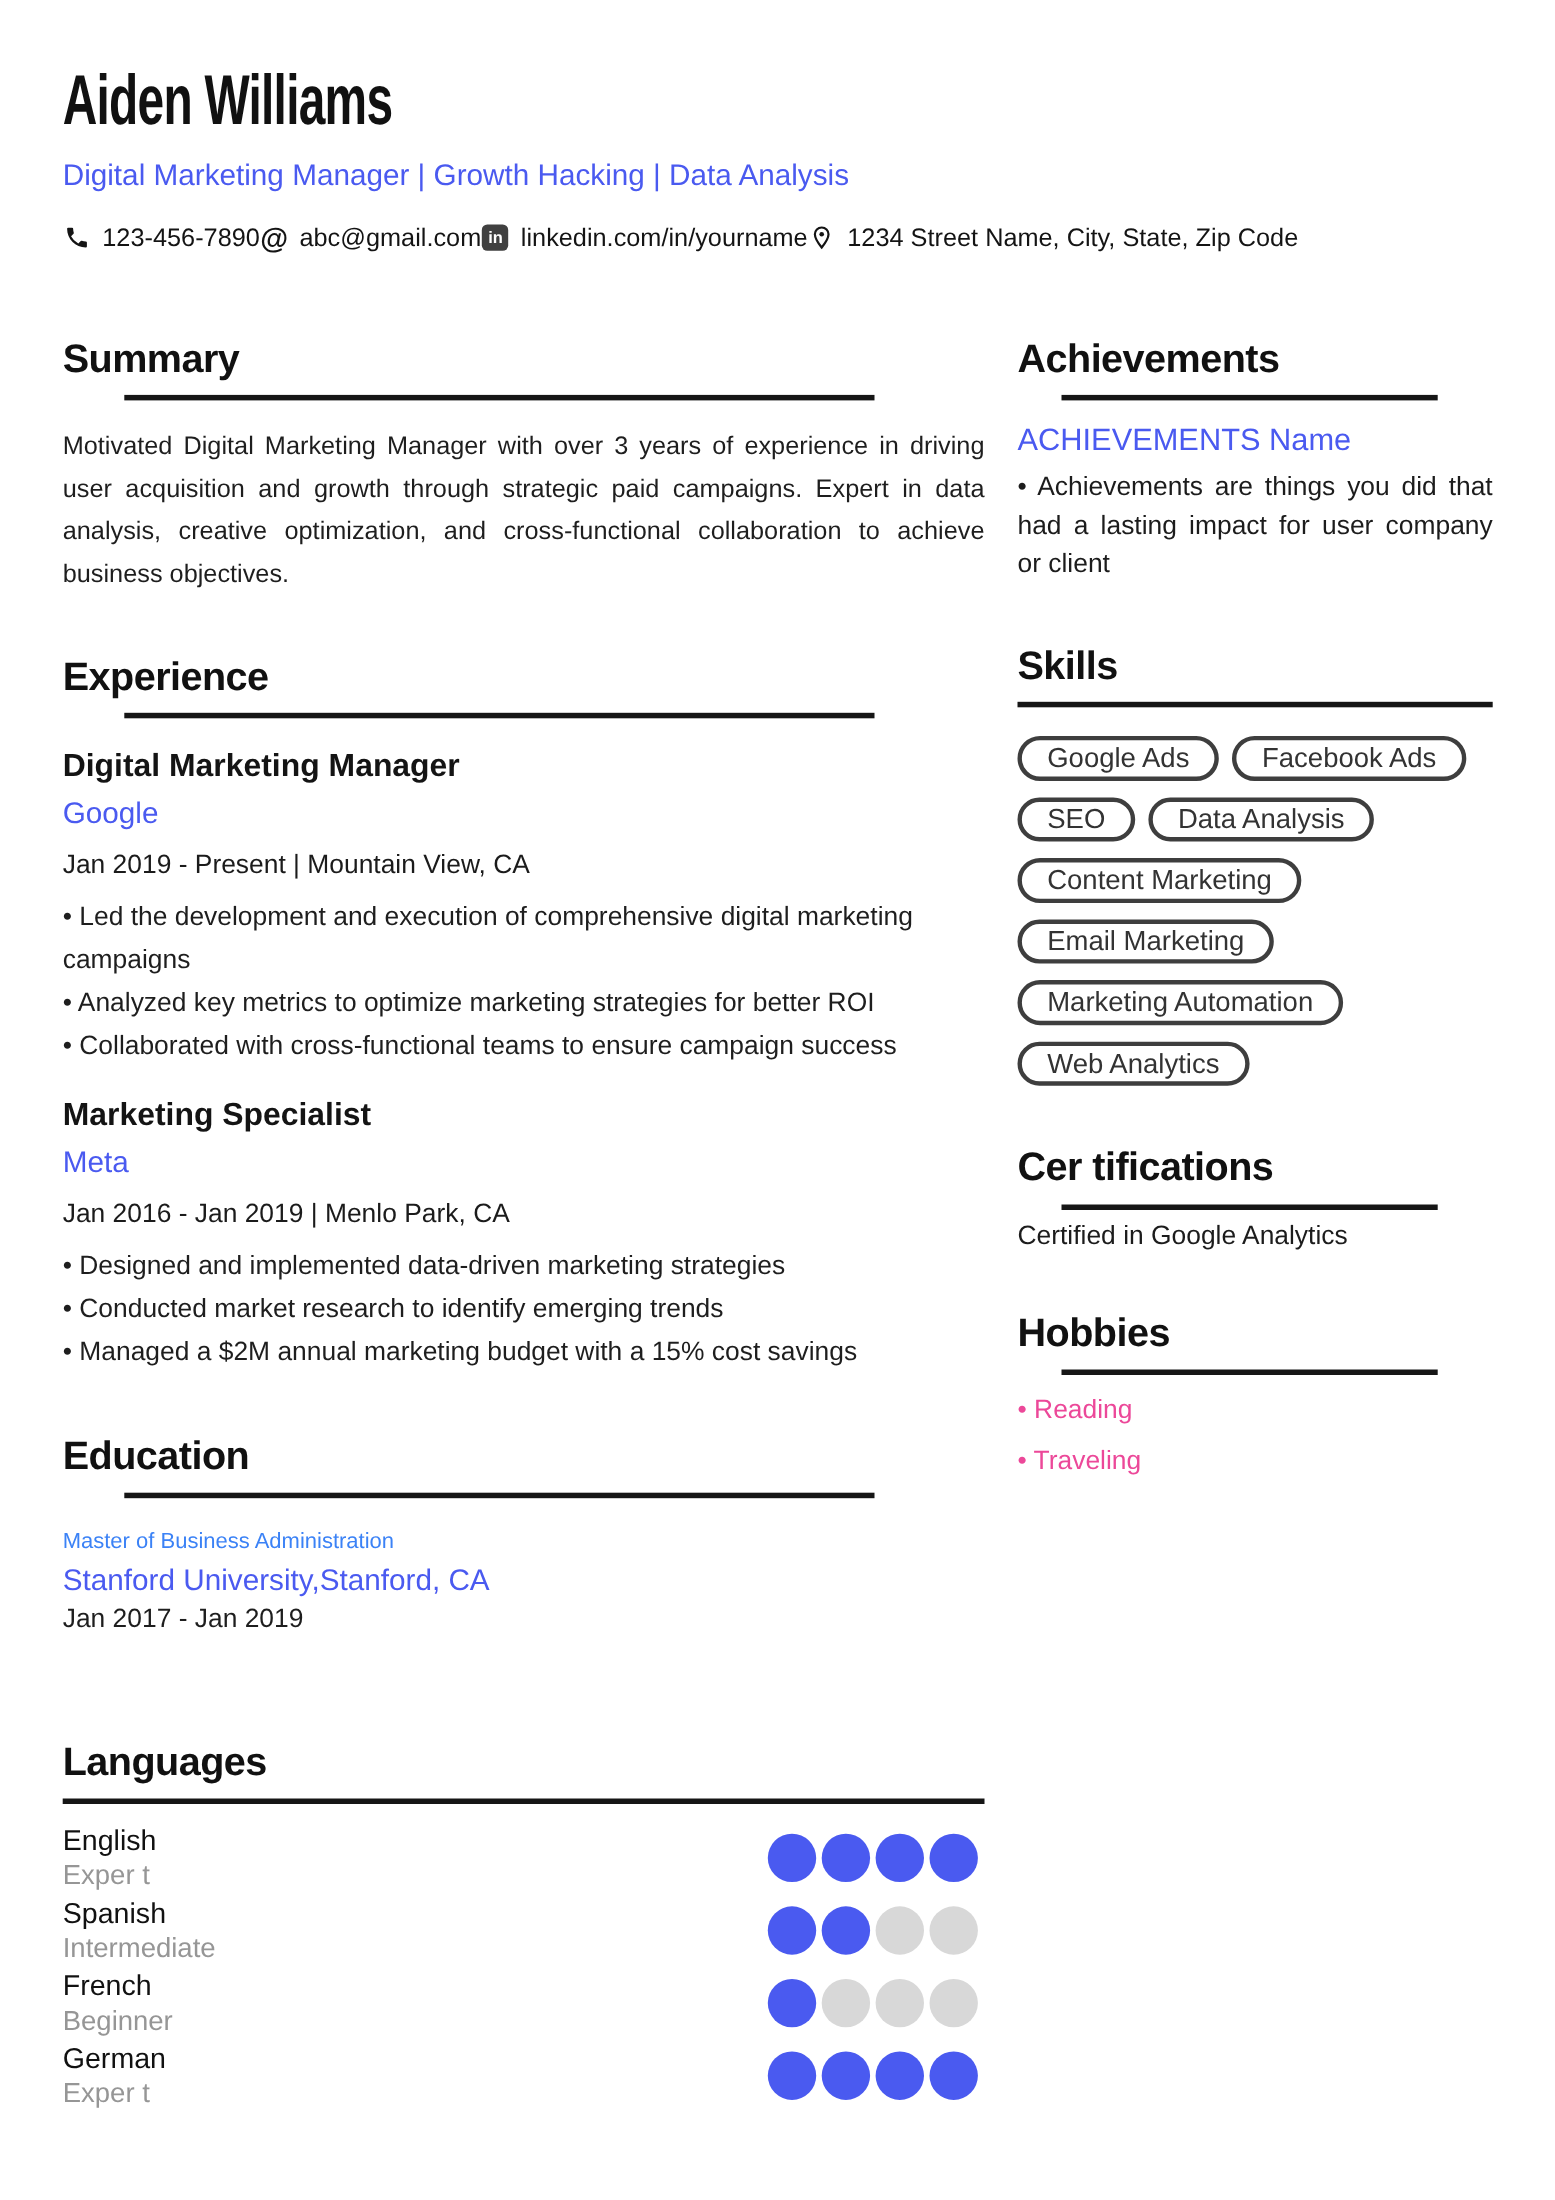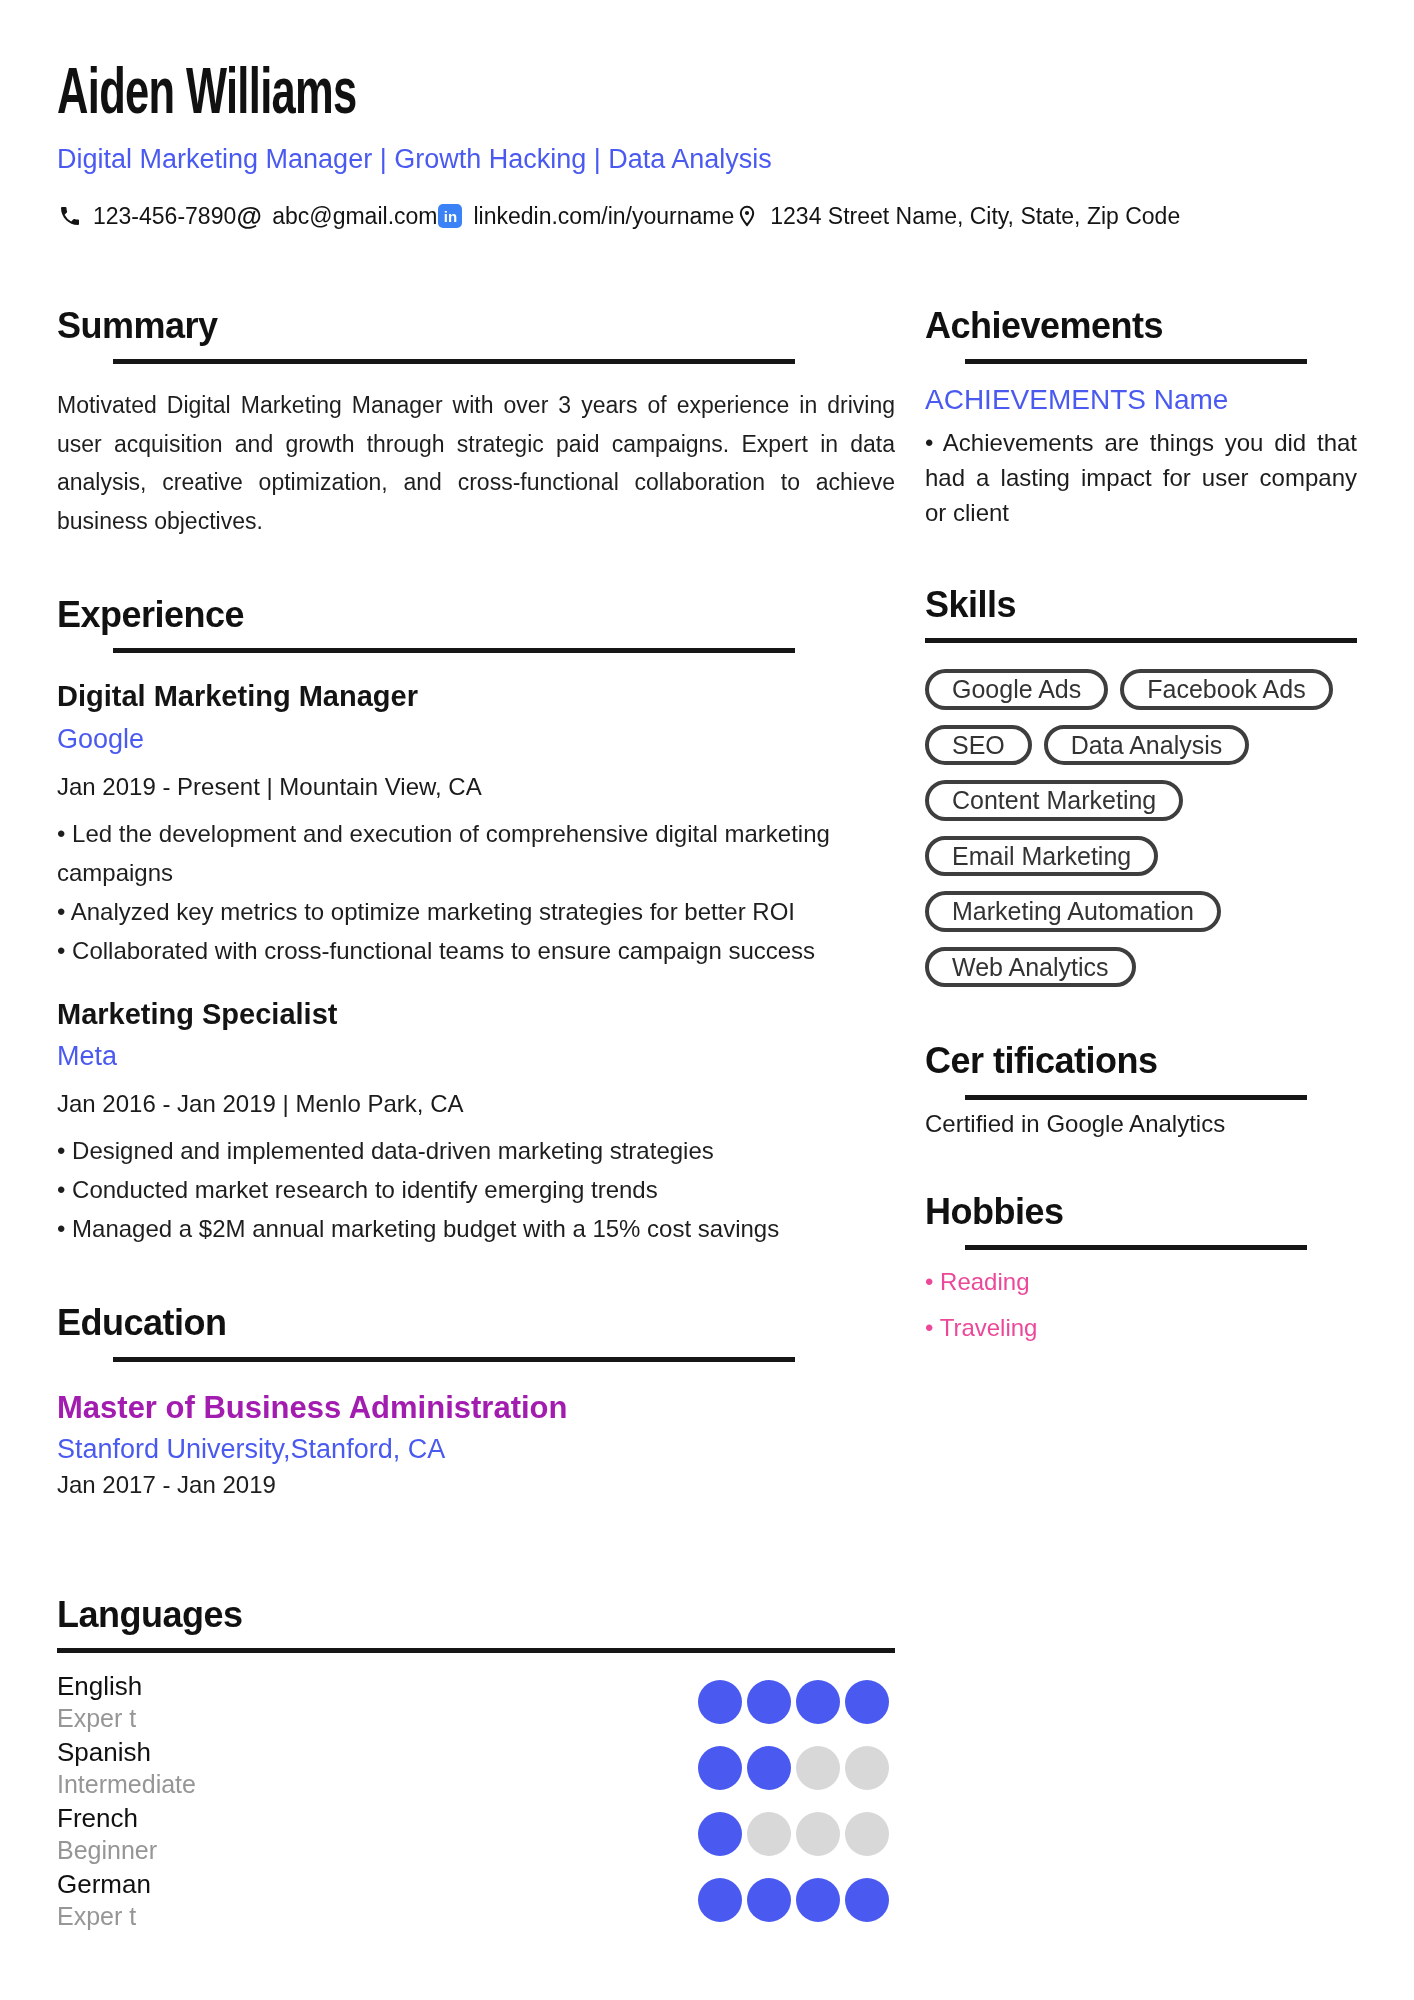--- a/index.html
+++ b/index.html
@@ -16,21 +16,21 @@
     letter-spacing:-1px;white-space:nowrap;
     transform:scaleX(.68);transform-origin:left center;
   }
   .headline{font-size:27px;margin-top:18px;line-height:1.2;}
   .contact-row{display:flex;align-items:center;margin-top:27px;font-size:23px;color:#141414;}
   .contact-item{display:flex;align-items:center;gap:10px;white-space:nowrap;}
   .cicon{display:inline-flex;align-items:center;justify-content:center;width:26px;height:26px;}
   .cicon svg{display:block;}
   .at-glyph{font-size:26px;font-weight:700;color:#141414;line-height:1;}
   .li-badge{
-    width:24px;height:24px;background:#3b82f6;border-radius:5px;color:#fff;
+    width:24px;height:24px;background:#404040;border-radius:5px;color:#fff;
     font-size:15px;font-weight:700;display:flex;align-items:center;justify-content:center;line-height:1;
   }
 
   
   .columns{display:flex;gap:30px;margin-top:76px;}
   .col-left{flex:0 0 838px;width:838px;}
   .col-right{flex:0 0 432px;width:432px;}
 
   
   .sec{margin-bottom:54px;}
@@ -42,21 +42,21 @@
 
   .body-text{font-size:23px;line-height:1.68;text-align:justify;margin-top:22px;color:#1e1e1e;}
 
   
   .job{margin-top:26px;}
   .job-title{font-size:29px;font-weight:700;color:#141414;line-height:1.2;}
   .company{font-size:27px;margin-top:10px;}
   .daterange{font-size:24px;margin-top:18px;color:#1b1b1b;}
   .bullets{margin-top:14px;}
   .bullet{font-size:24px;line-height:1.62;color:#1e1e1e;}
-  .degree{font-size:31px;font-weight:700;margin-top:28px;color:#a21caf;}
+  .degree{font-size:20px;font-weight:400;margin-top:28px;color:#3b82f6;}
   .school{font-size:27px;margin-top:8px;}
   .edu-date{font-size:24px;margin-top:6px;}
 
   
   .lang-rows{margin-top:16px;}
   .lang-row{display:flex;justify-content:space-between;align-items:center;height:66px;}
   .lang-name{font-size:26px;color:#111;line-height:1.25;}
   .lang-level{font-size:25px;color:#969696;line-height:1.25;}
   .dots{display:flex;gap:5px;margin-right:6px;}
   .dot{width:44px;height:44px;border-radius:50%;}

